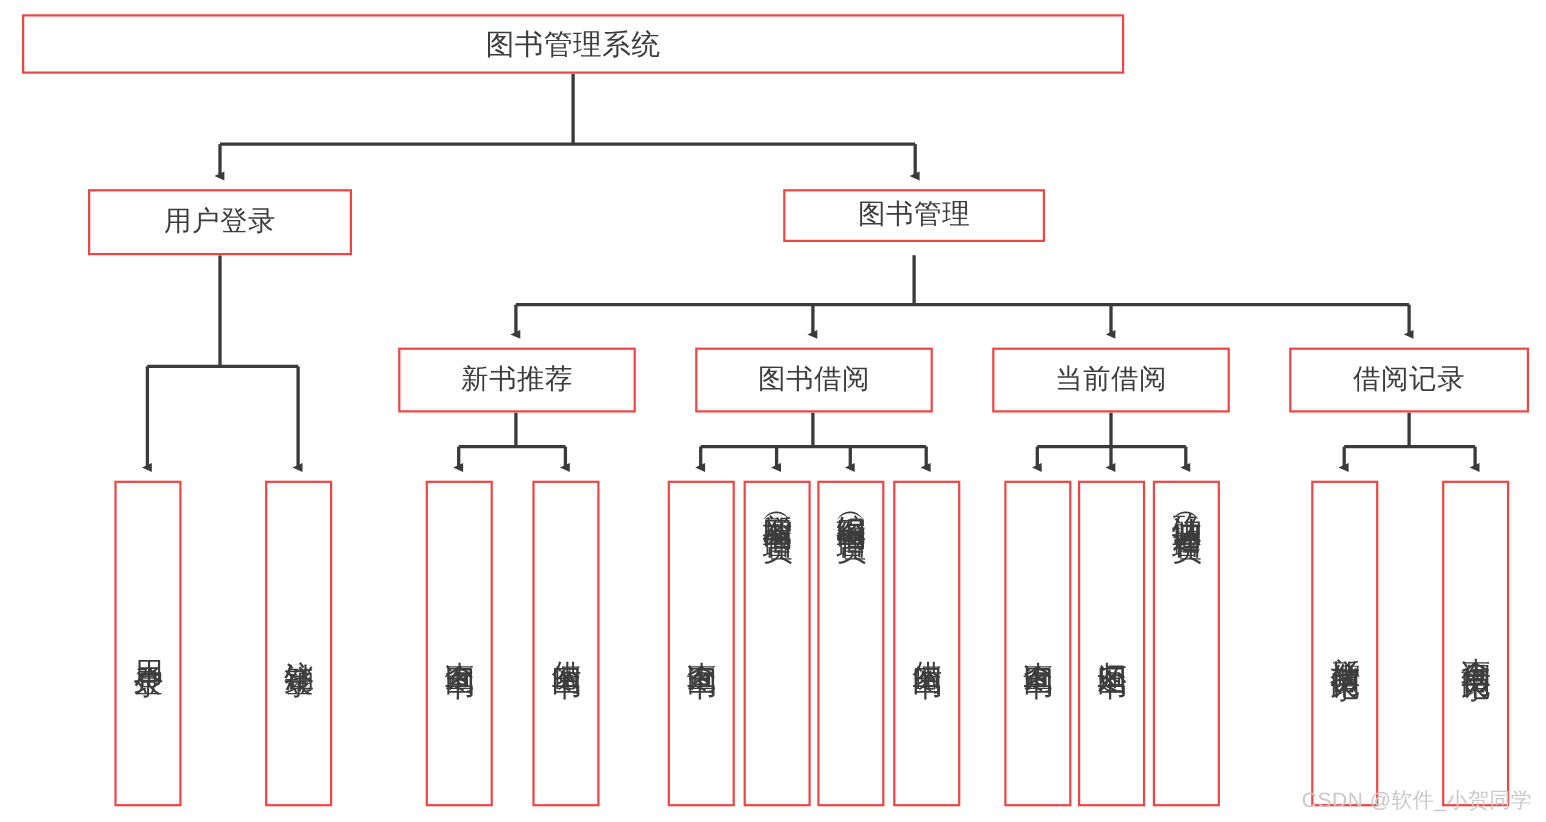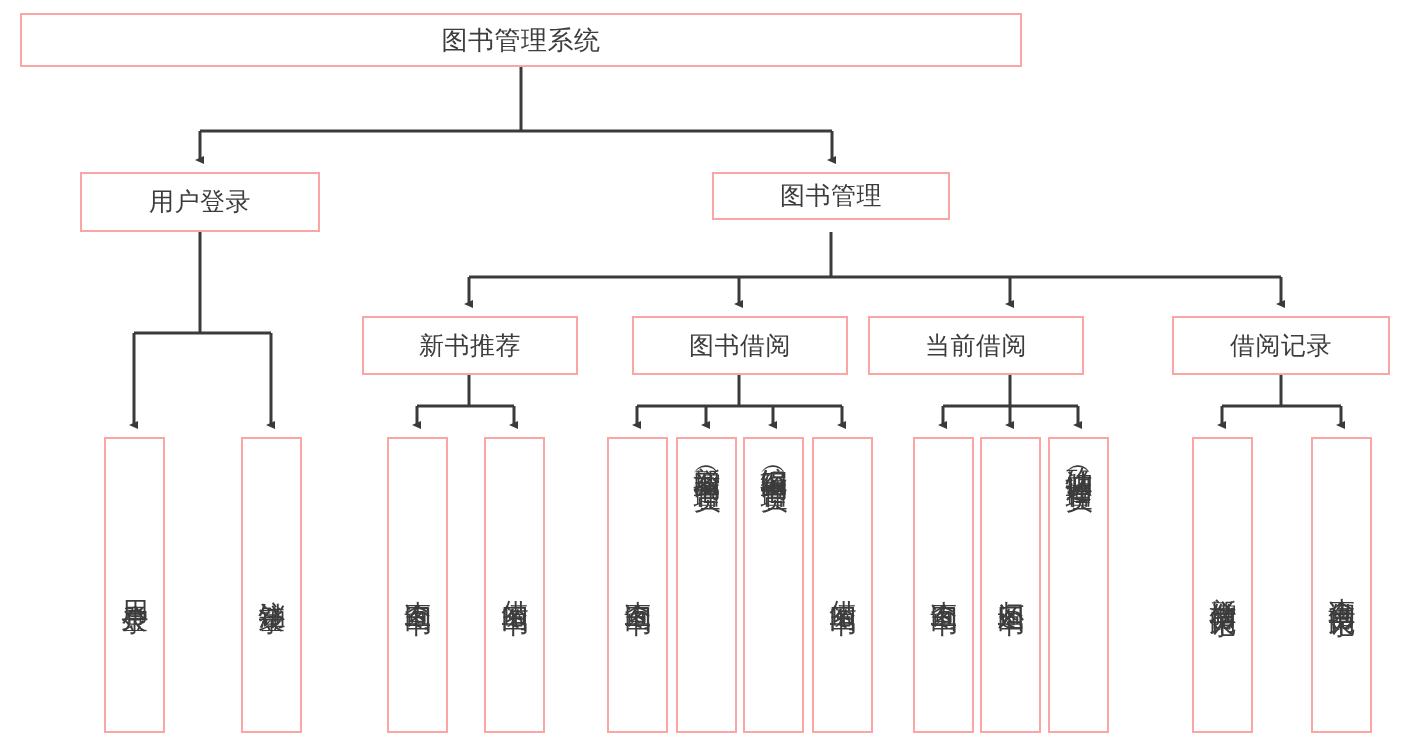--- a/index.html
+++ b/index.html
@@ -21,21 +21,21 @@
     position: absolute;
     left: 0;
     top: 0;
     width: 1405px;
     height: 747px;
     pointer-events: none;
   }
   .node {
     position: absolute;
     box-sizing: border-box;
-    border: 2px solid #fca5a5;
+    border: 2px solid #ef4444;
     background: #ffffff;
     display: flex;
     align-items: center;
     justify-content: center;
     color: #3c3c3c;
     z-index: 2;
   }
   .node .label {
     display: block;
     text-align: center;
@@ -146,21 +146,21 @@
   </div>
 
   <div class="node h" style="left:362px; top:316px; width:216px; height:59px;align-items:center;">
     <span class="label">新书推荐</span>
   </div>
 
   <div class="node h" style="left:632px; top:316px; width:216px; height:59px;">
     <span class="label">图书借阅</span>
   </div>
 
-  <div class="node h" style="left:868px; top:316px; width:216px; height:59px;">
+  <div class="node h" style="left:902px; top:316px; width:216px; height:59px;">
     <span class="label">当前借阅</span>
   </div>
 
   <div class="node h" style="left:1172px; top:316px; width:218px; height:59px;">
     <span class="label">借阅记录</span>
   </div>
 
   <div class="node v center" style="left:104px; top:437px; width:61px; height:296px;">
     <span class="label">用户登录</span>
   </div>
@@ -206,14 +206,15 @@
   </div>
 
   <div class="node v center" style="left:1192px; top:437px; width:61px; height:296px;">
     <span class="label">新增借阅记录</span>
   </div>
 
   <div class="node v center" style="left:1311px; top:437px; width:61px; height:296px;">
     <span class="label">查询借阅记录</span>
   </div>
 
+  <div class="watermark">CSDN @软件_小贺同学</div>
 
 </div>
 
 </body></html>

